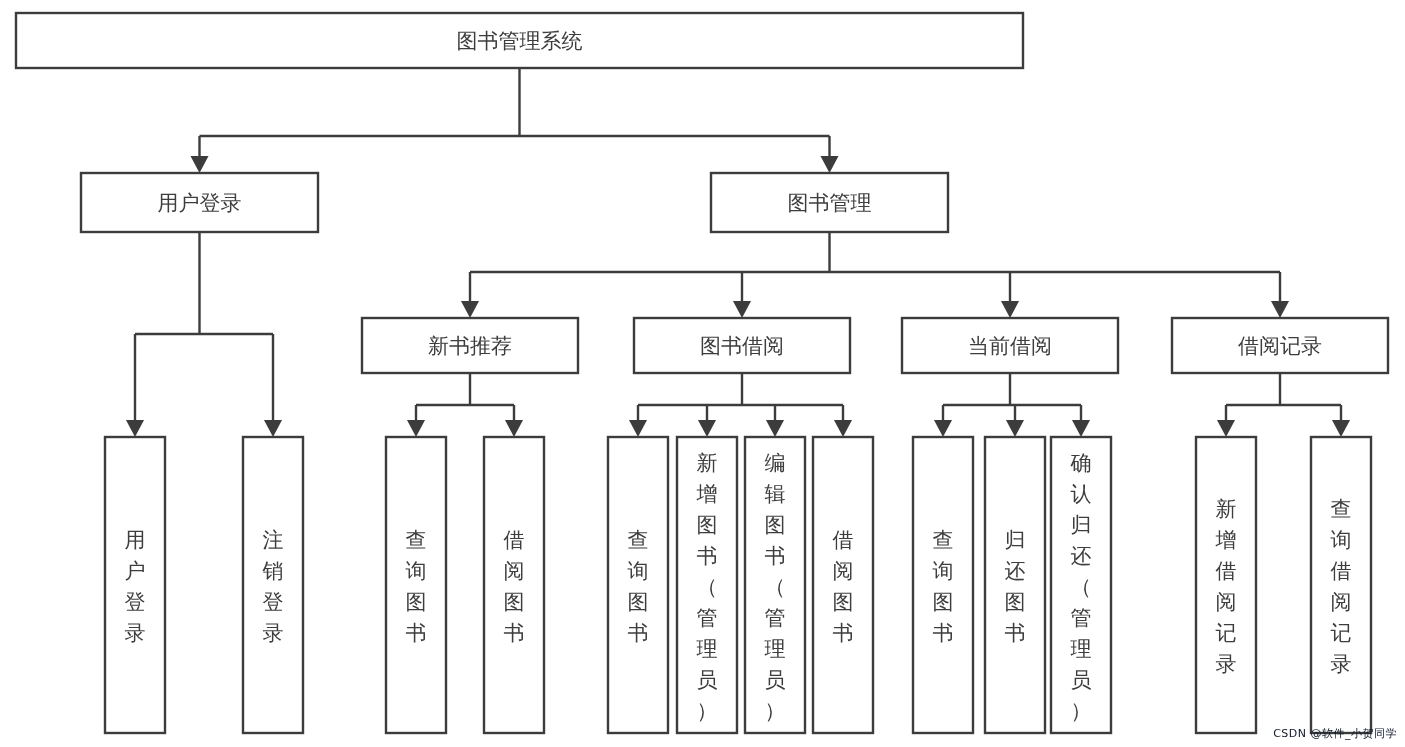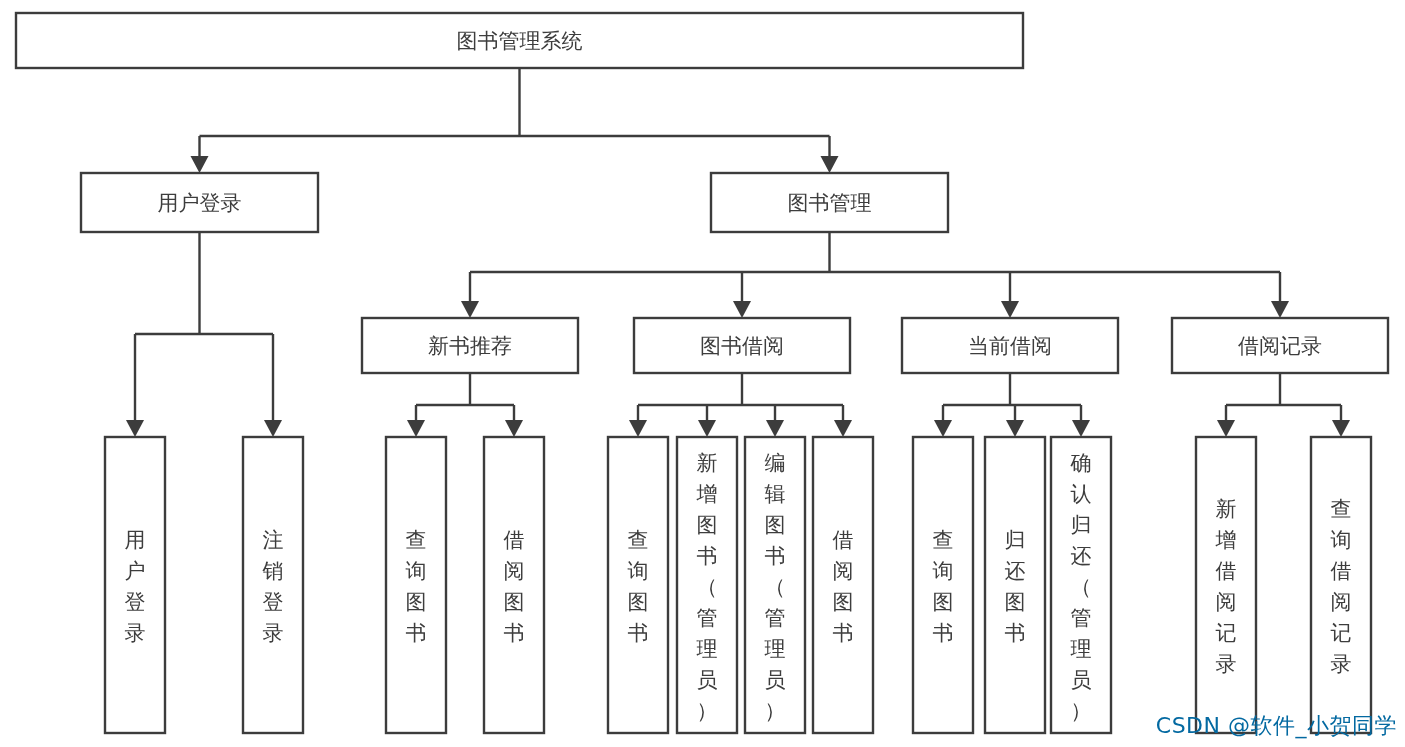--- a/index.html
+++ b/index.html
@@ -51,22 +51,22 @@
   }
   .arrow-head {
     fill: #3c3c3c;
     stroke: none;
   }
   .watermark {
     position: absolute;
     right: 8px;
     bottom: 6px;
     font-family: "DejaVu Sans", "Liberation Sans", sans-serif;
-    font-size: 22px;
-    color: #0369a1;
+    font-size: 11px;
+    color: #0f172a;
     letter-spacing: 0.5px;
     white-space: nowrap;
     user-select: none;
   }
 </style>
 </head>
 <body>
 
 <div id="stage">
   <svg id="diagram" viewBox="0 0 1405 747">

